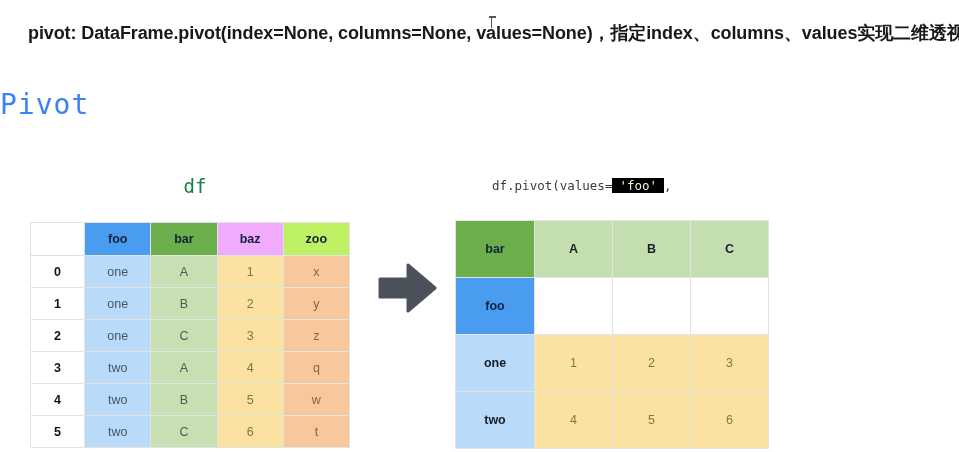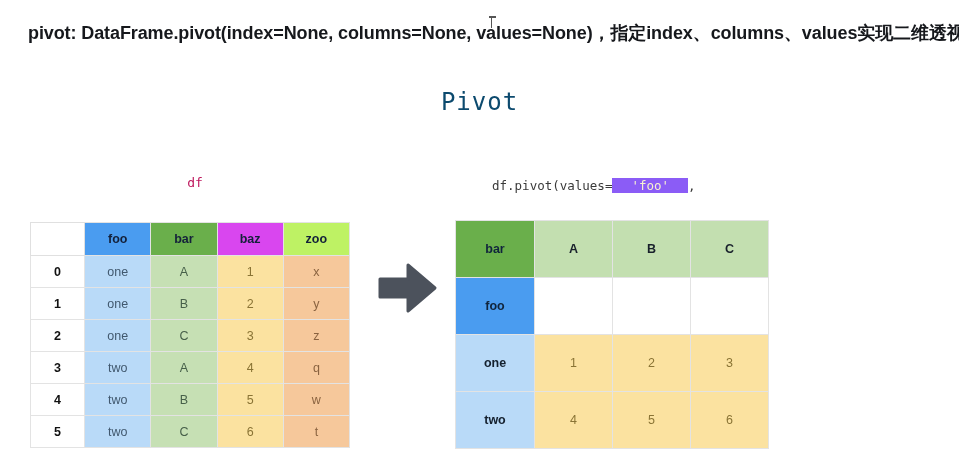--- a/index.html
+++ b/index.html
@@ -50,51 +50,50 @@
     width: 7px; height: 1.5px;
     background: #555;
   }
 
   
   #slide-title {
     position: absolute;
     left: 0;
     right: 0;
     top: 88px;
-    text-align: center;
     font-family: "DejaVu Sans Mono", "Liberation Mono", monospace;
-    font-size: 24px;
+    font-size: 28px;
     letter-spacing: 1px;
-    color: #0c4a6e;
+    color: #3b82f6;
   }
 
   
   #df-label {
     position: absolute;
     left: 160px;
     top: 175px;
     width: 70px;
     text-align: center;
     font-family: "DejaVu Sans Mono", "Liberation Mono", monospace;
-    font-size: 13px;
-    color: #be185d;
+    font-size: 19px;
+    color: #15803d;
   }
 
   
   #code-snippet {
     position: absolute;
     left: 492px;
     top: 148px;
     font-family: "DejaVu Sans Mono", "Liberation Mono", monospace;
     font-size: 12.5px;
     line-height: 15px;
     color: #3a3a3a;
     white-space: pre;
   }
-  #code-snippet .hl-blue   { background: #8b5cf6; color: #f7f2d0; padding: 0 19px; }
+  #code-snippet .hl-blue   { background: #000000; color: #f7f2d0; padding: 0 7px; }
   #code-snippet .hl-green  { background: #77b75a; color: #f7f2d0; padding: 0 1px; }
   #code-snippet .hl-amber  { background: #fac84a; color: #f7f2d0; padding: 0 1px; }
   #code-snippet .ln { display: block; }
   #code-snippet .ln.indent { padding-left: 62px; }
 
   
   #arrow {
     position: absolute;
     left: 378px;
     top: 262px;
@@ -119,21 +118,21 @@
   
   #df-table { left: 30px; top: 222px; width: 320px; }
   #df-table td { height: 29px; }
   #df-table col.idx { width: 54px; }
   #df-table col.dat { width: 66px; }
 
   #df-table .hdr { font-weight: bold; color: #14213a; height: 30px; }
   #df-table .hdr-blank  { background: #ffffff; border-color: #e0e0e0; }
   #df-table .hdr-foo    { background: #4a9cf0; }
   #df-table .hdr-bar    { background: #6aaf4b; }
-  #df-table .hdr-baz    { background: #d946ef; }
+  #df-table .hdr-baz    { background: #f0abfc; }
   #df-table .hdr-zoo    { background: #bef264; }
 
   #df-table .cell-idx { background: #ffffff; font-weight: bold; color: #111111; }
   #df-table .cell-foo { background: #b9daf8; color: #41586e; }
   #df-table .cell-bar { background: #c6e0b4; color: #47604a; }
   #df-table .cell-baz { background: #fbe2a0; color: #8a7435; }
   #df-table .cell-zoo { background: #f6c89b; color: #8a6340; }
 
   
   #pivot-table { left: 455px; top: 220px; width: 313px; }

